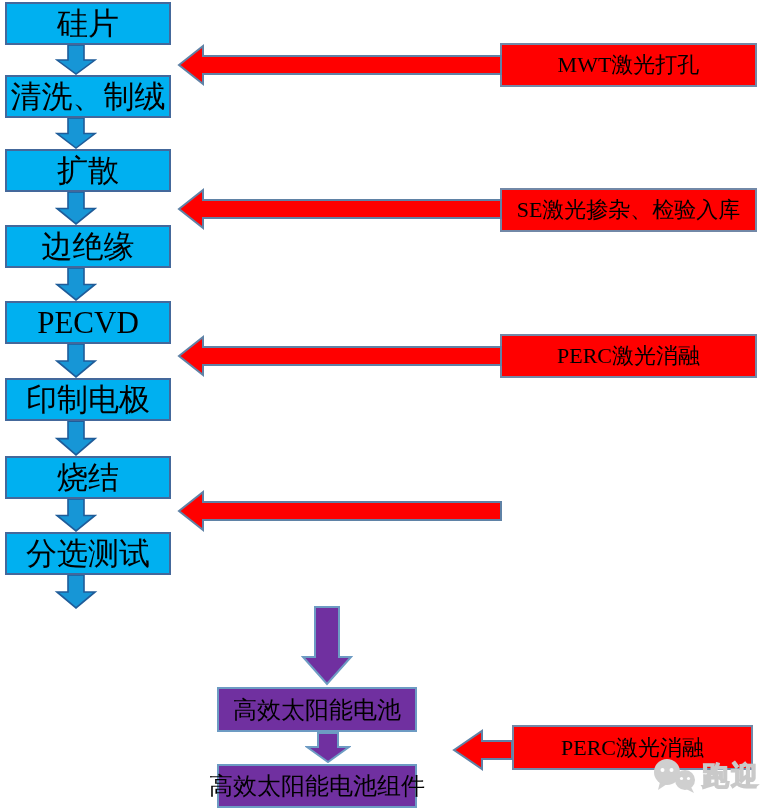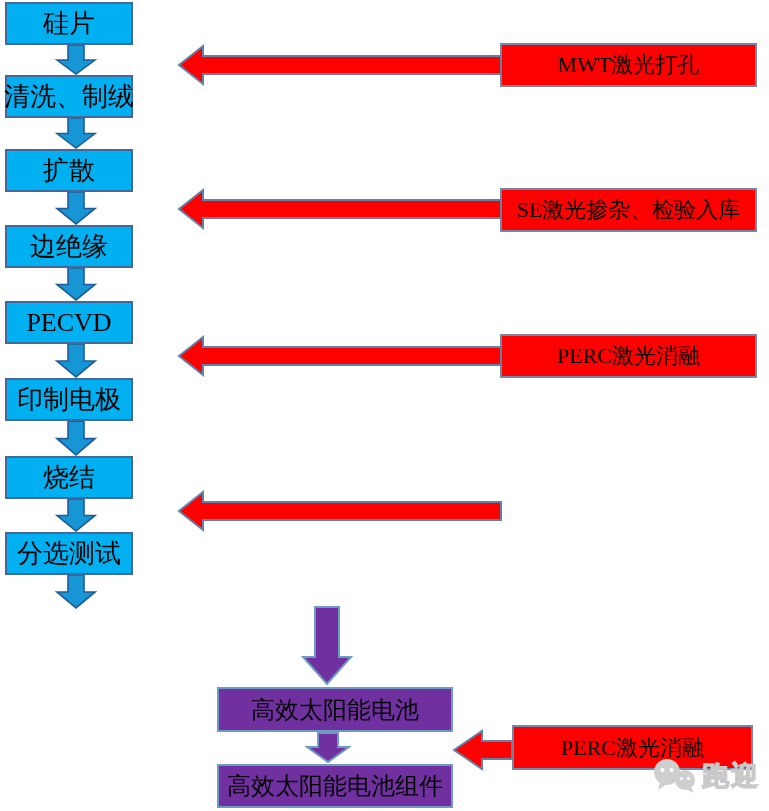--- a/index.html
+++ b/index.html
@@ -1,33 +1,33 @@
 <!DOCTYPE html>
 <html style="--process-box-fill: #00B0F0; --process-box-border: #44689B; --flow-arrow-fill: #1796D6; --flow-arrow-stroke: #1F5C99; --laser-box-fill: #FF0000; --laser-box-border: #7288A7; --laser-arrow-fill: #FF0000; --laser-arrow-stroke: #5F82A6; --output-fill: #7030A0; --output-border: #6D9BC3; --text-color: #000000; --watermark-color: #C9C9C9;"><head>
 <meta charset="utf-8">
 <style>
   html,body{margin:0;padding:0;background:#fff;}
   #stage{
     position:relative;width:769px;height:811px;background:#fff;overflow:hidden;
     font-family:"Liberation Serif","DejaVu Serif",serif;color:var(--text-color,#000);
   }
   .pbox{
-    position:absolute;left:5px;width:128px;height:43px;
+    position:absolute;left:5px;width:166px;height:43px;
     background:var(--process-box-fill);border:2px solid var(--process-box-border);
     box-sizing:border-box;display:flex;align-items:center;justify-content:center;
-    font-size:26px;white-space:nowrap;
+    font-size:31px;white-space:nowrap;
   }
   .lbox{
     position:absolute;left:500px;width:257px;height:44px;
     background:var(--laser-box-fill);border:2px solid var(--laser-box-border);
     box-sizing:border-box;display:flex;align-items:center;justify-content:center;
     font-size:22px;white-space:nowrap;
   }
   .obox{
-    position:absolute;left:217px;width:236px;
+    position:absolute;left:217px;width:200px;
     background:var(--output-fill);border:2px solid var(--output-border);
     box-sizing:border-box;display:flex;align-items:center;justify-content:center;
     font-size:24px;white-space:nowrap;
   }
   .arr{position:absolute;}
   .arr svg{display:block;width:100%;height:100%;}
   .flowpoly{fill:var(--flow-arrow-fill);stroke:var(--flow-arrow-stroke);stroke-width:1.6;}
   .laserpoly{fill:var(--laser-arrow-fill);stroke:var(--laser-arrow-stroke);stroke-width:2;}
   .outpoly{fill:var(--output-fill);stroke:var(--output-border);stroke-width:2;}
   #watermark{

